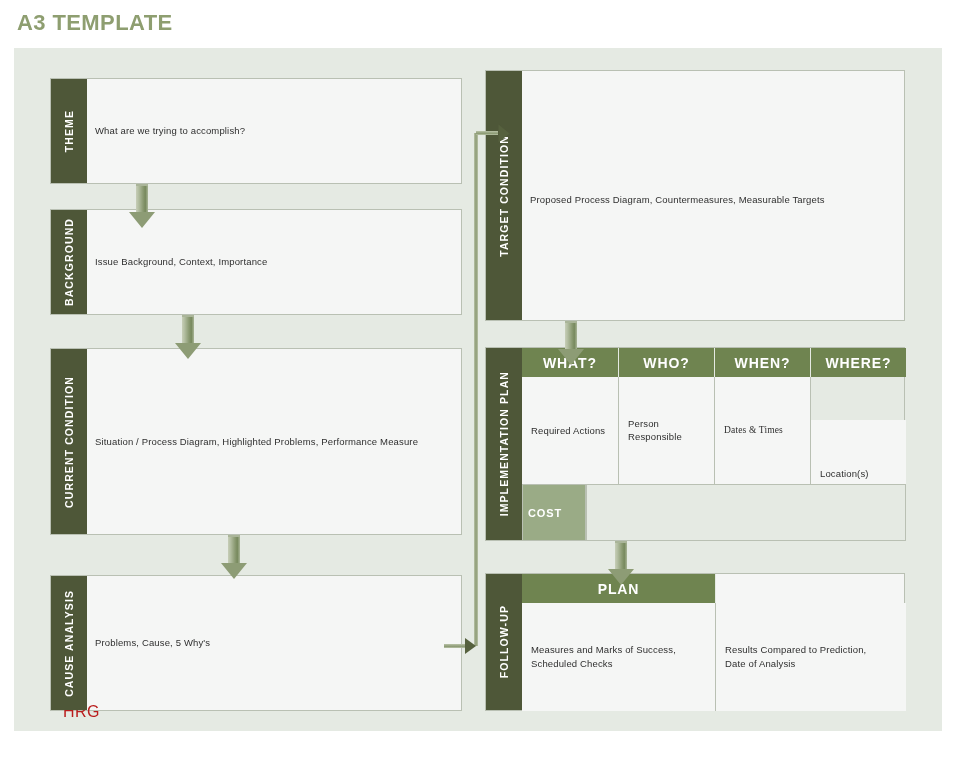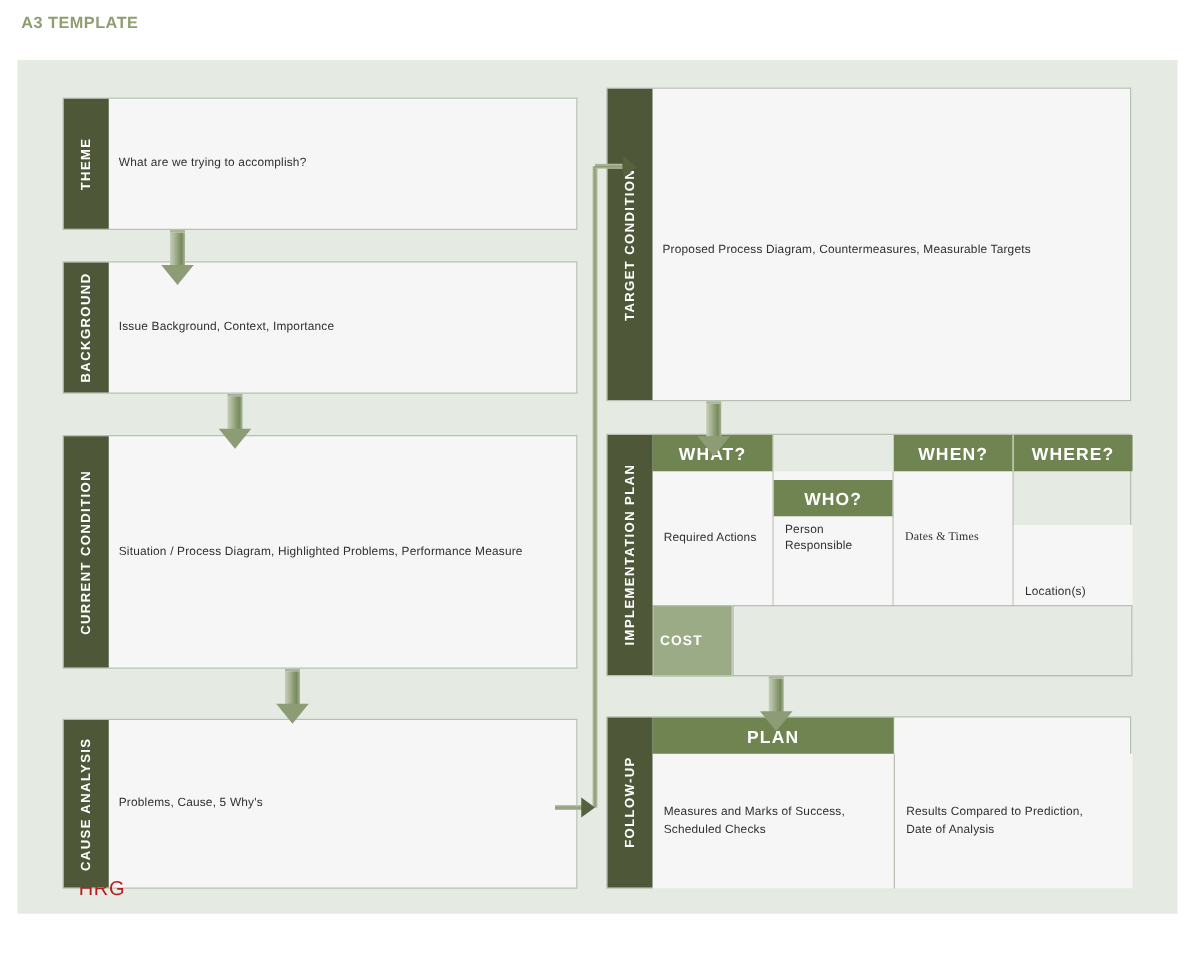--- a/index.html
+++ b/index.html
@@ -12,21 +12,21 @@
     position: relative;
     width: 959px; height: 767px;
     background: #ffffff;
     overflow: hidden;
   }
 
   
   #title {
     position: absolute;
     left: 17px; top: 10px;
-    font-size: 13px;
+    font-size: 22px;
     font-weight: bold;
     letter-spacing: 0.4px;
     color: #8e9e70;
   }
 
   
   #canvas {
     position: absolute;
     left: 14px; top: 48px;
     width: 928px; height: 683px;
@@ -239,21 +239,21 @@
     </div>
 
     <div class="sec" style="left:471px; top:299px; width:420px; height:194px; background:#e5eae3;">
       <div class="sbar">
         <span>IMPLEMENTATION PLAN</span>
       </div>
 
       <div class="thead" style="left:36px; width:97px;">
         <span>WHAT?</span>
       </div>
-      <div class="thead" style="left:133px; width:96px;margin-top:36px;">
+      <div class="thead" style="left:133px; width:96px;">
         <span>WHO?</span>
       </div>
       <div class="thead" style="left:229px; width:96px;">
         <span>WHEN?</span>
       </div>
       <div class="thead" style="left:325px; width:95px; border-right:none;">
         <span>WHERE?</span>
       </div>
 
       <div class="tcell" style="left:36px; top:29px; width:97px; height:107px;">

